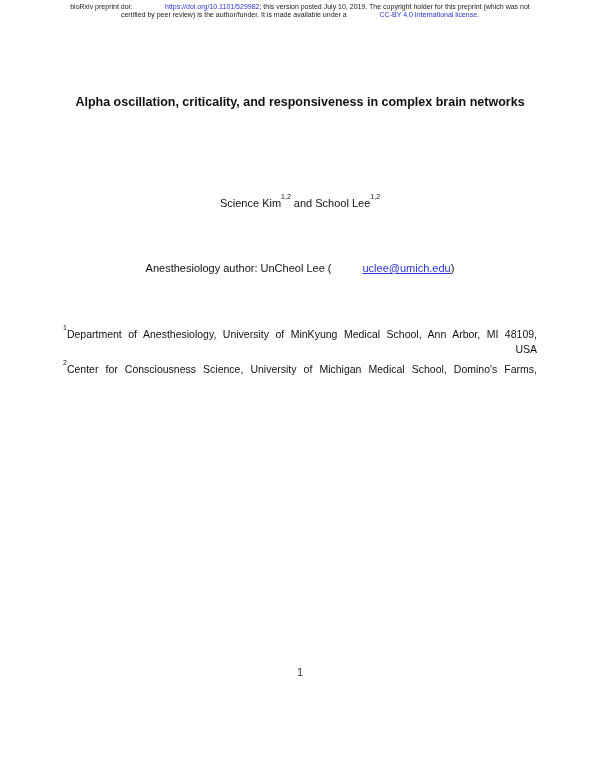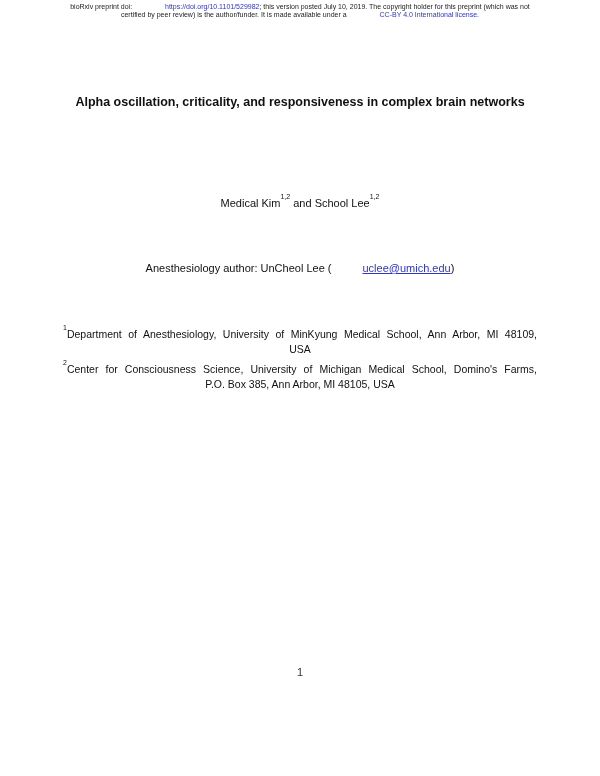--- a/index.html
+++ b/index.html
@@ -89,21 +89,21 @@
   }
   .affil-1 { top: 327px; }
   .affil-2 { top: 362px; }
   .affil .l1 {
     display: block;
     text-align: justify;
     text-align-last: justify;
   }
   .affil .l2 {
     display: block;
-    text-align: center;
+    text-align: right;
   }
   .pageno {
     position: absolute;
     top: 666px;
     left: 0;
     width: 600px;
     font-size: 11px;
     text-align: center;
     color: #333333;
   }
@@ -113,29 +113,28 @@
 
 <div class="page">
 
   <div class="banner">
     <div class="banner-line"><span>bioRxiv preprint doi: </span><a class="blink">https://doi.org/10.1101/529982</a><span>; this version posted July 10, 2019. The copyright holder for this preprint (which was not</span></div>
     <div class="banner-line"><span>certified by peer review) is the author/funder. It is made available under a </span><a class="blink">CC-BY 4.0 International license.</a><span></span></div>
   </div>
 
   <h1 class="title">Alpha oscillation, criticality, and responsiveness in complex brain networks</h1>
 
-  <div class="authors"><span>Medical Kim</span><sup class="affsup">1,2</sup><span> and School Lee</span><sup class="affsup">1,2</sup></div>
+  <div class="authors"><span>Science Kim</span><sup class="affsup">1,2</sup><span> and School Lee</span><sup class="affsup">1,2</sup></div>
 
   <div class="corr"><span>Anesthesiology author: UnCheol Lee (</span><a class="blink underlined">uclee@umich.edu</a><span>)</span></div>
 
   <p class="affil affil-1">
     <span class="l1"><sup class="affsup">1</sup><span>Department of Anesthesiology, University of MinKyung Medical School, Ann Arbor, MI 48109,</span></span>
     <span class="l2">USA</span>
   </p>
 
   <p class="affil affil-2">
     <span class="l1"><sup class="affsup">2</sup><span>Center for Consciousness Science, University of Michigan Medical School, Domino's Farms,</span></span>
-    <span class="l2">P.O. Box 385, Ann Arbor, MI 48105, USA</span>
   </p>
 
   <div class="pageno">1</div>
 
 </div>
 
 </body></html>

